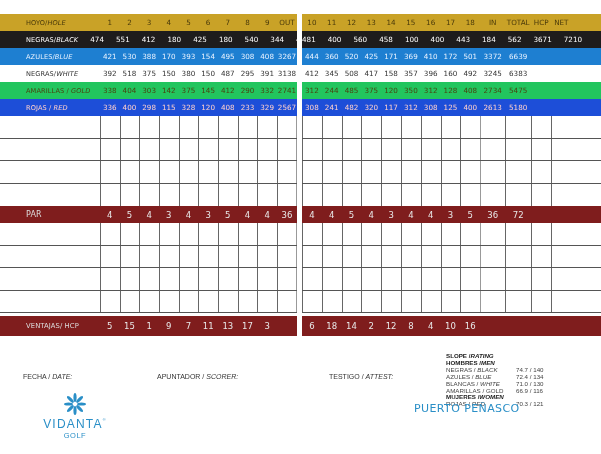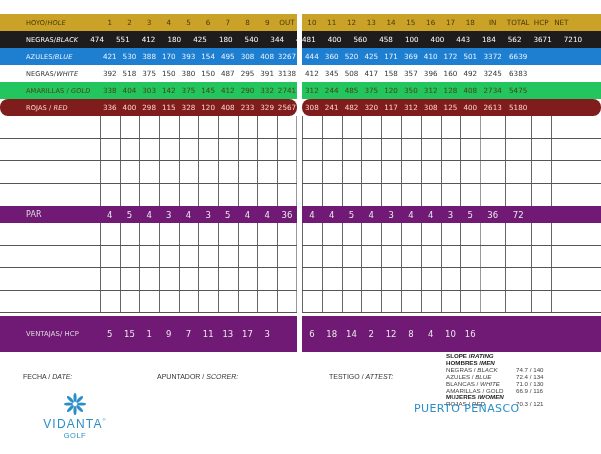--- a/index.html
+++ b/index.html
@@ -9,21 +9,21 @@
   .panel { position: absolute; top: 14px; }
   .panel.left { left: 0; width: 297px; }
   .panel.right { left: 302px; width: 299px; }
 
   .row { display: flex; height: 17px; align-items: center; font-size: 7.2px; }
   .row.hdr { background: #c9a227; color: #4a3a0a; height: 17px; }
   .row.black { background: #1e1c1c; color: #ffffff; gap: 12px; }
   .row.blue { background: #1e7fd1; color: #e8f2ff; }
   .row.white { background: #ffffff; color: #333333; }
   .row.gold { background: #22c55e; color: #4a4410; justify-content: space-between; }
-  .row.red { background: #7f1d1d; color: #ffd0cc; border-radius: 8px; }
+  .row.red { background: #1d4ed8; color: #ffd0cc; }
 
   .cell { text-align: center; white-space: nowrap; }
   .lbl { width: 100px; padding-left: 26px; text-align: left; font-size: 6.6px; letter-spacing: 0.1px; }
   .lbl i { font-style: italic; }
   .h { width: 19.7px; }
   .out { width: 20px; }
 
   .r .h { width: 19.8px; }
   .r .in { width: 25px; }
   .r .tot { width: 26px; }
@@ -31,23 +31,23 @@
   .r .net { width: 30px; text-align: left; padding-left: 3px; }
   .r .pad { flex: 1; }
 
   .grid { position: relative; }
   .blank { display: flex; height: 22.5px; border-bottom: 1px solid #555; }
   .blank .lbl { height: 100%; }
   .blank .h, .blank .out, .blank .in, .blank .tot, .blank .hcp { border-left: 1px solid #666; height: 100%; }
   .blank .out { border-right: 1px solid #999; }
   .r .blank .in { border-left: 1.5px solid #999; }
 
-  .bar { display: flex; height: 17px; align-items: center; background: #701a75; color: #e8e8e8; font-size: 8.5px; margin: 0; }
+  .bar { display: flex; height: 17px; align-items: center; background: #7f1d1d; color: #e8e8e8; font-size: 8.5px; margin: 0; }
   .bar .lbl { font-size: 8px; padding-left: 26px; color: #dddddd; }
-  .bar.hcpbar { height: 36px; margin-top: 3px; }
+  .bar.hcpbar { height: 20px; margin-top: 3px; }
   .bar.hcpbar .lbl { font-size: 6.8px; padding-left: 26px; }
 
   .footer-label { position: absolute; font-family: "Liberation Sans", sans-serif; font-size: 7px; color: #333; }
   .footer-label i { font-style: italic; }
 
   .slope { position: absolute; left: 446px; top: 353px; font-family: "Liberation Sans", sans-serif; font-size: 6.2px; line-height: 6.9px; color: #444; }
   .slope .line { display: flex; }
   .slope .name { width: 70px; }
   .slope .val { width: 30px; }
   .slope b { font-weight: bold; color: #222; }

